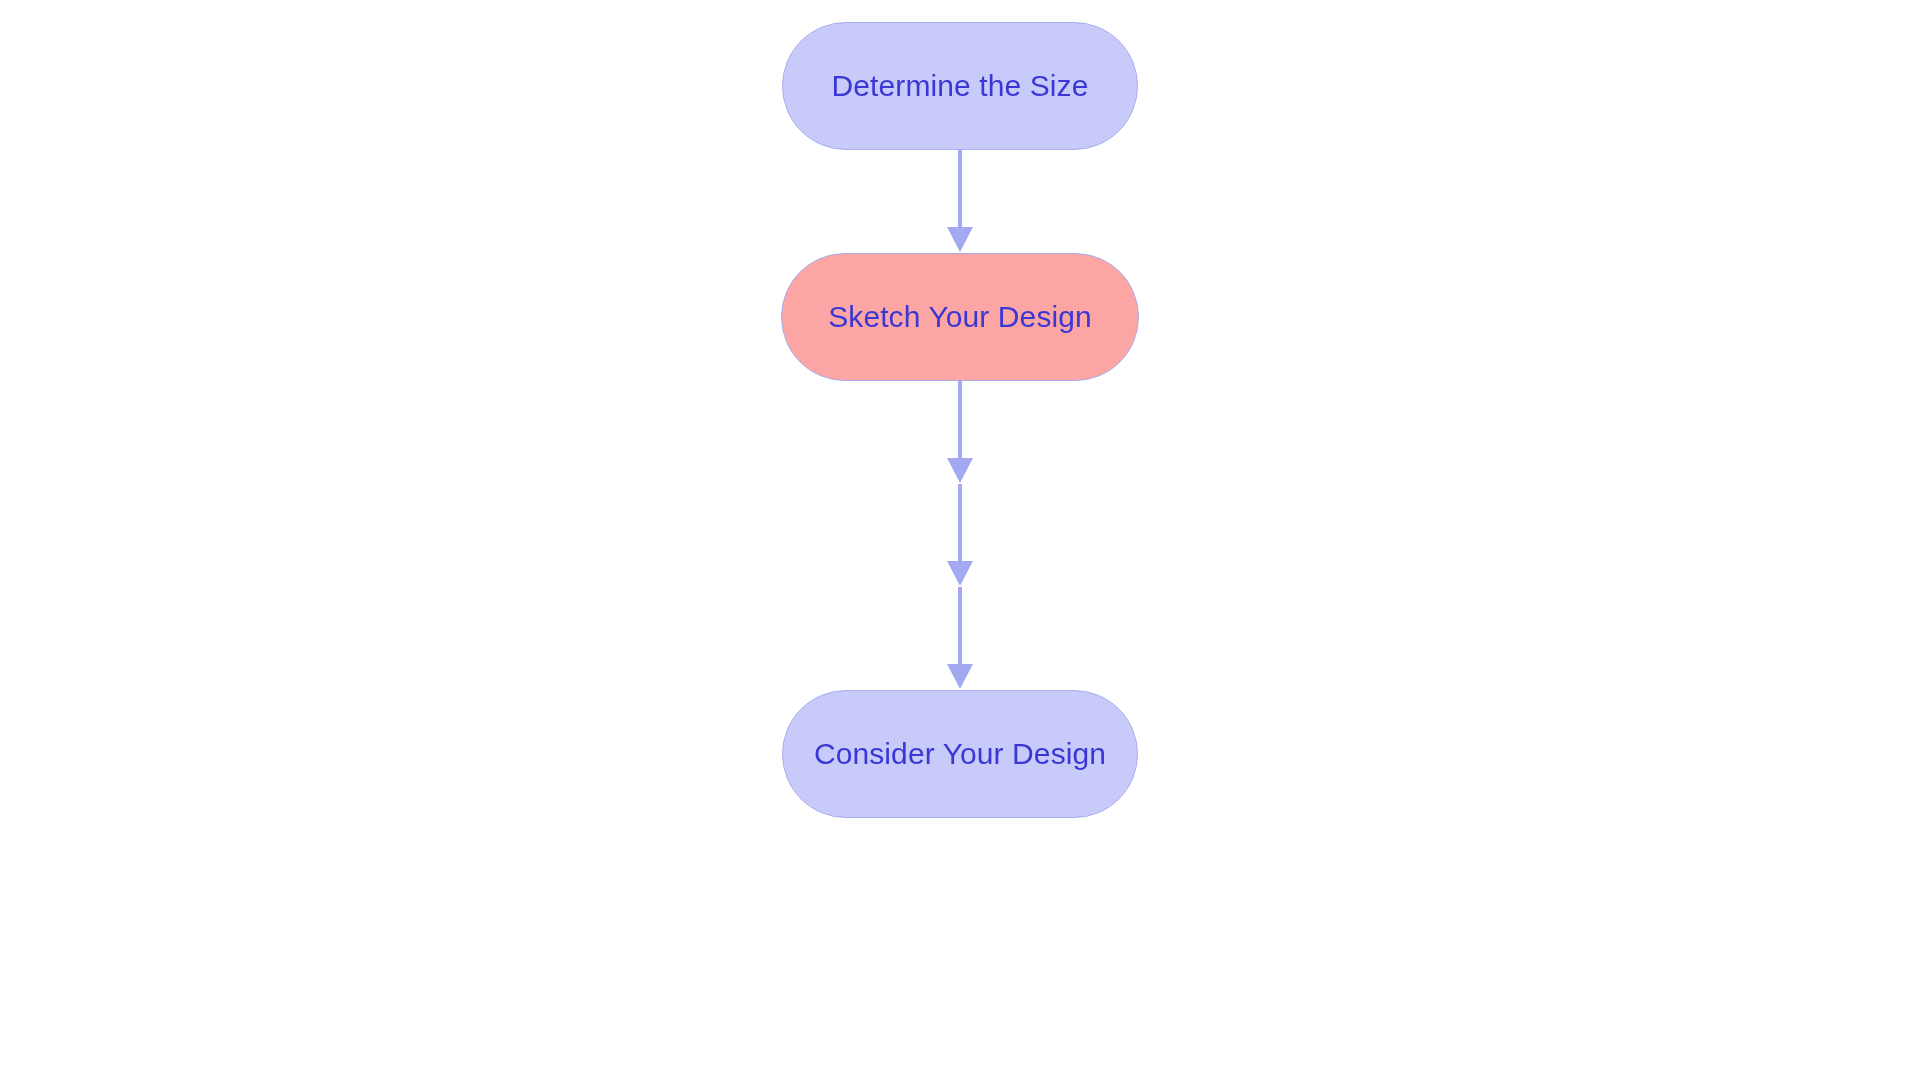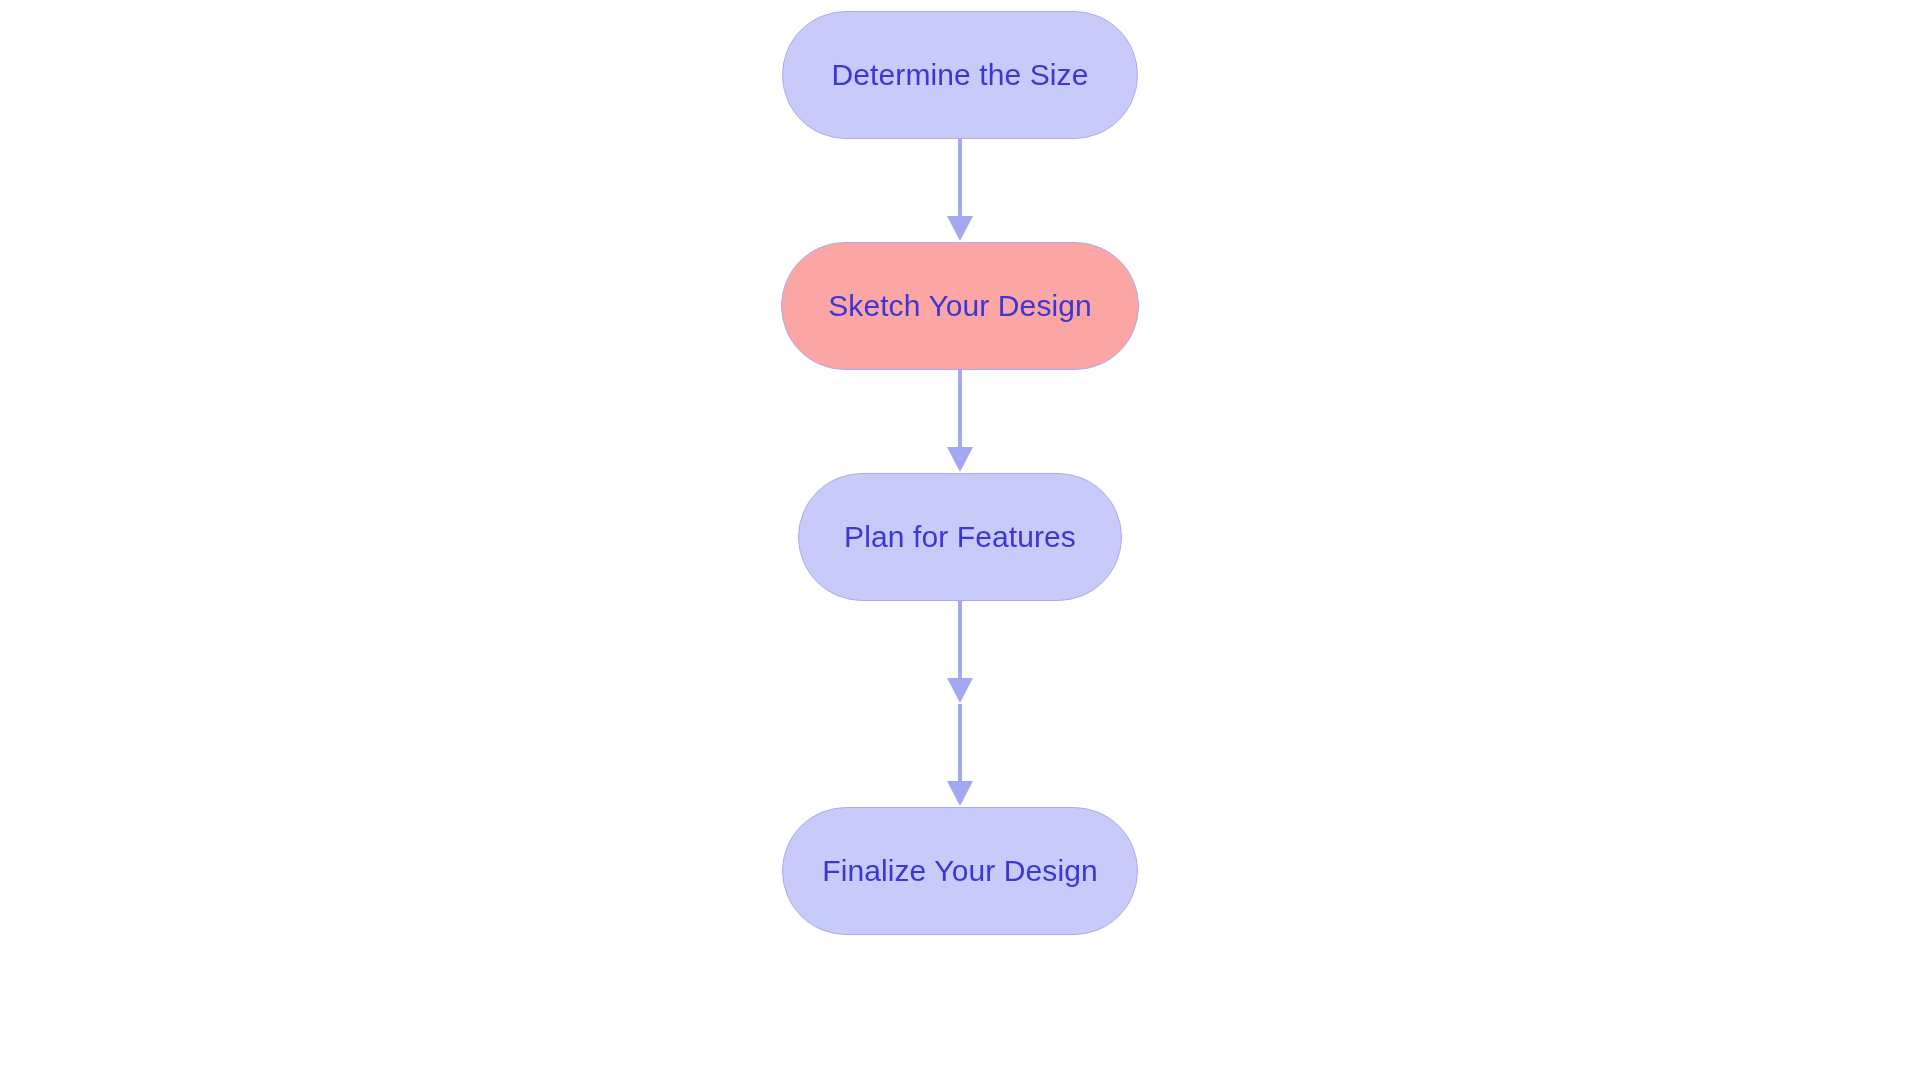--- a/index.html
+++ b/index.html
@@ -66,21 +66,21 @@
     display: block;
     overflow: visible;
   }
 </style>
 </head>
 <body>
 
 <div id="flowchart-canvas" style="background: rgb(255, 255, 255);">
   <div class="flow-column">
 
-    <div class="flow-node" style="margin-top: 11px; width: 356px; background: rgb(200, 203, 250); border-color: rgb(169, 173, 236);">
+    <div class="flow-node" style="margin-top: 22px; width: 356px; background: rgb(200, 203, 250); border-color: rgb(169, 173, 236);">
       <span class="flow-node-label" style="color: rgb(59, 55, 212);">Determine the Size</span>
     </div>
 
     <div class="flow-connector">
       <svg width="30" height="103" viewBox="0 0 30 103" xmlns="http://www.w3.org/2000/svg">
         <line x1="15" y1="0" x2="15" y2="78" stroke="#a3a9f0" stroke-width="4"></line>
         <polygon points="2,77 28,77 15,102" fill="#a3a9f0"></polygon>
       </svg>
     </div>
 
@@ -88,37 +88,34 @@
       <span class="flow-node-label" style="color: rgb(59, 55, 212);">Sketch Your Design</span>
     </div>
 
     <div class="flow-connector">
       <svg width="30" height="103" viewBox="0 0 30 103" xmlns="http://www.w3.org/2000/svg">
         <line x1="15" y1="0" x2="15" y2="78" stroke="#a3a9f0" stroke-width="4"></line>
         <polygon points="2,77 28,77 15,102" fill="#a3a9f0"></polygon>
       </svg>
     </div>
 
-    <div class="flow-node" style="width: 324px; background: rgb(200, 203, 250); border-color: rgb(169, 173, 236);">
-      <span class="flow-node-label" style="color: rgb(59, 55, 212);">Plan for Features</span>
-    </div>
 
     <div class="flow-connector">
       <svg width="30" height="103" viewBox="0 0 30 103" xmlns="http://www.w3.org/2000/svg">
         <line x1="15" y1="0" x2="15" y2="78" stroke="#a3a9f0" stroke-width="4"></line>
         <polygon points="2,77 28,77 15,102" fill="#a3a9f0"></polygon>
       </svg>
     </div>
 
 
     <div class="flow-connector">
       <svg width="30" height="103" viewBox="0 0 30 103" xmlns="http://www.w3.org/2000/svg">
         <line x1="15" y1="0" x2="15" y2="78" stroke="#a3a9f0" stroke-width="4"></line>
         <polygon points="2,77 28,77 15,102" fill="#a3a9f0"></polygon>
       </svg>
     </div>
 
     <div class="flow-node" style="width: 356px; background: rgb(200, 203, 250); border-color: rgb(169, 173, 236);">
-      <span class="flow-node-label" style="color: rgb(59, 55, 212);">Finalize Your Design</span>
+      <span class="flow-node-label" style="color: rgb(59, 55, 212);">Consider Your Design</span>
     </div>
 
   </div>
 </div>
 
 </body></html>

